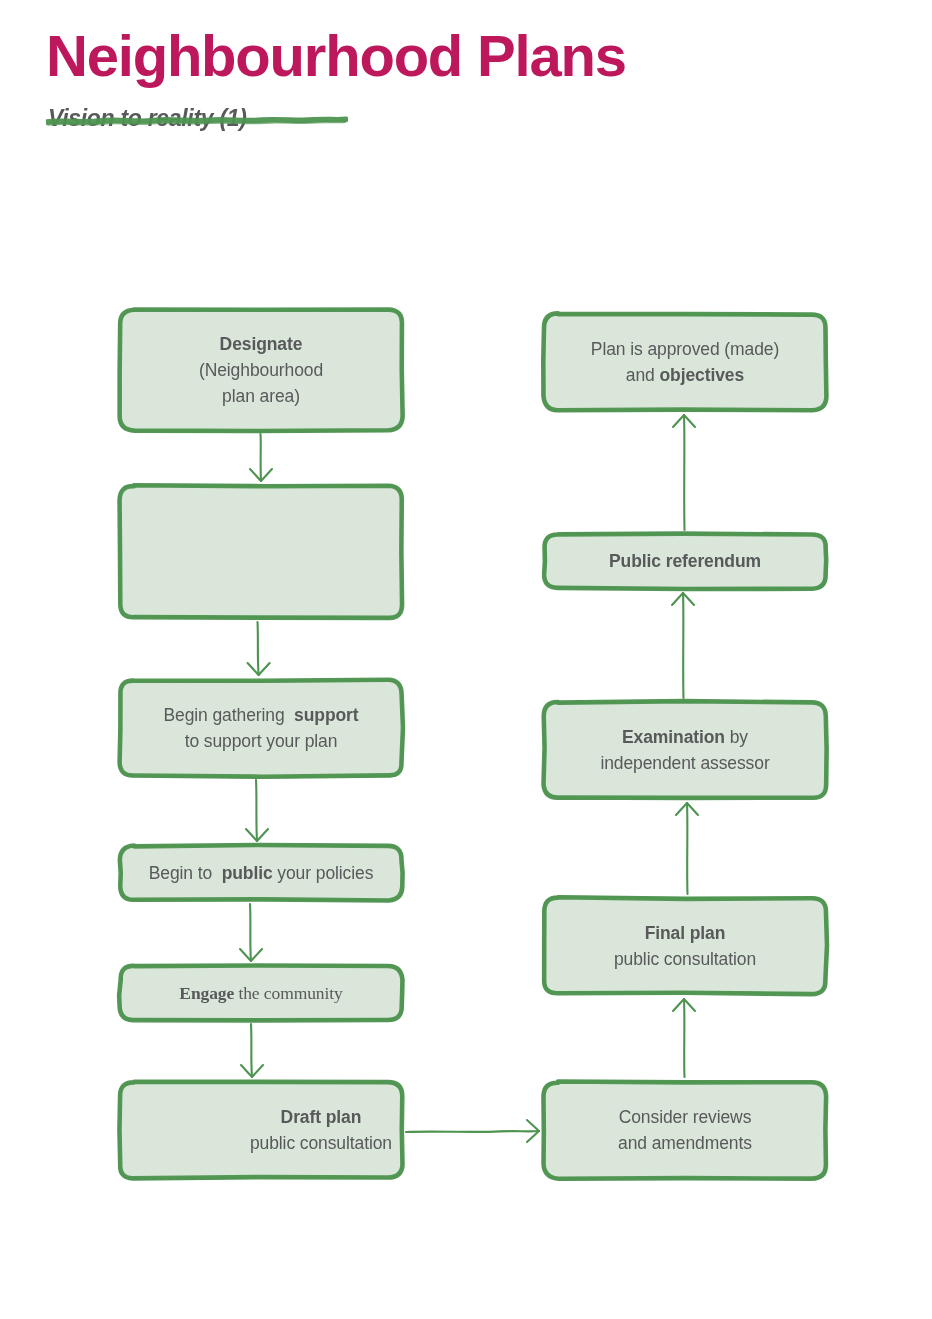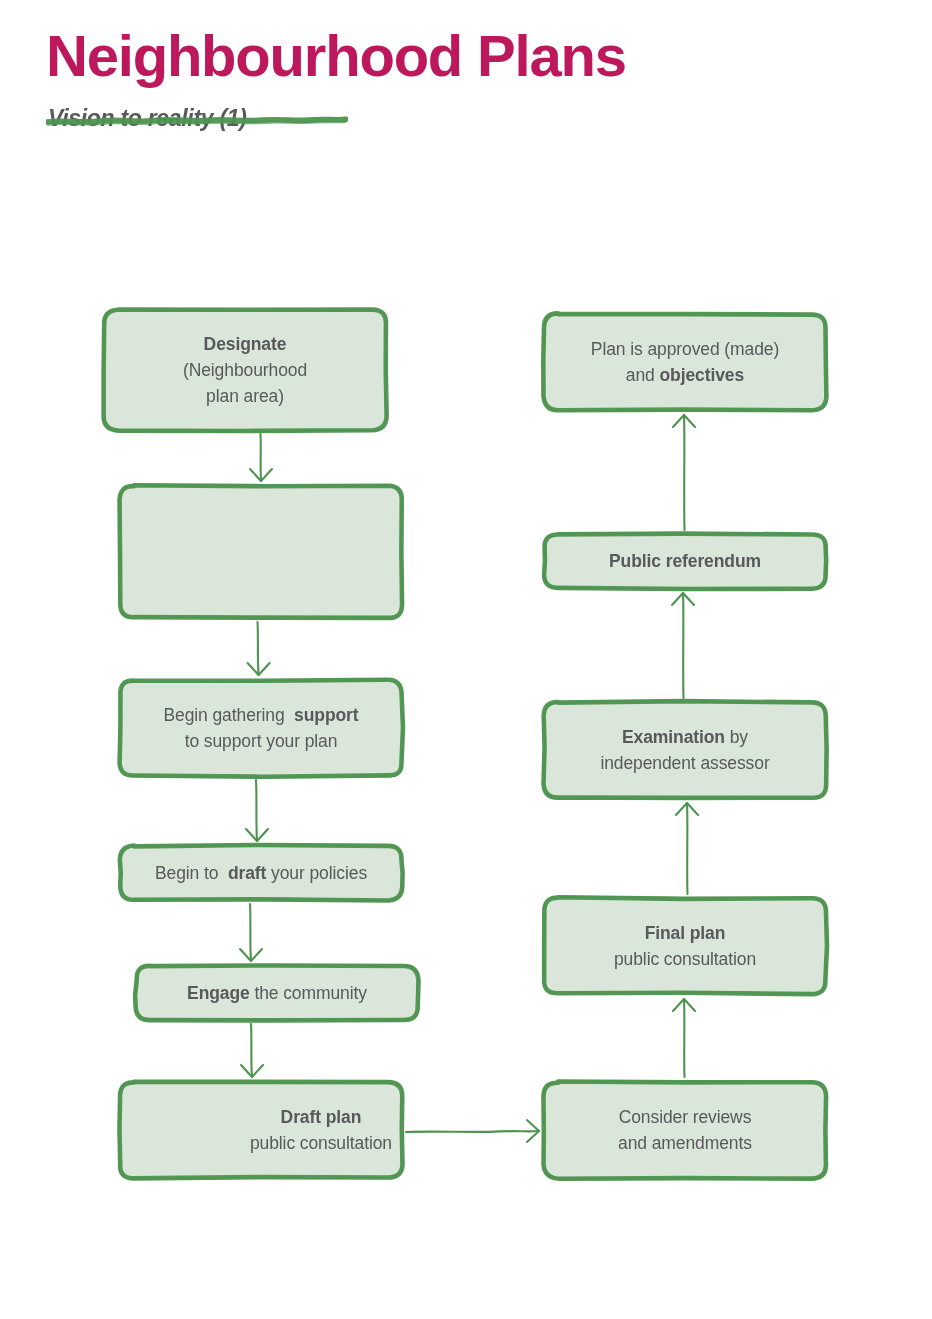--- a/index.html
+++ b/index.html
@@ -165,21 +165,21 @@
       <path d="M683.5,698 C682.6,668 684,612 683,593" stroke="#4e9450" stroke-width="2.1" fill="none" stroke-linecap="round"></path>
       <use href="#arrowUp" x="683" y="593"></use>
     </g>
 
     <g>
       <path d="M684.5,530 C683.6,490 685,440 684,415" stroke="#4e9450" stroke-width="2.1" fill="none" stroke-linecap="round"></path>
       <use href="#arrowUp" x="684" y="415"></use>
     </g>
   </svg>
 
-<div class="node" style="left: 100px; top: 306px; width: 290px; height: 128px;">
+<div class="node" style="left: 116px; top: 306px; width: 290px; height: 128px;">
       <svg class="node-bg" viewBox="0 0 290 128" preserveAspectRatio="none" xmlns="http://www.w3.org/2000/svg">
             <path d="M18,3.5474417009602197
              L147.60015432098766,3.744531035665295
              L272.47463991769547,3.6052469135802467
              Q286.69342849794236,4 285.91635288065845,18
              L285.7528806584362,63.91411608367627
              L286.6300840192044,110.43901748971193
              Q286,123.80701989026063 272.26835562414266,124.31864197530864
              L142.1017232510288,124.95835390946502
              L18.69610339506173,124.65498456790124
@@ -286,23 +286,23 @@
              L286.57235082304527,30.64411865569273
              L286.2811822702332,44.53163580246913
              Q286,57.417068758573386 272.93196159122084,58.47792181069959
              L147.5832818930041,57.34912551440329
              L17.404475308641974,57.79528549382716
              Q4.608963477366255,58 4.248113425925926,44
              L4.734910836762689,30.570837620027433
              L3.825192901234568,18
              Q4,4.407079046639232 18,3.472071330589849 Z" fill="none" stroke="#4e9450" stroke-width="2.2" stroke-linejoin="round" stroke-linecap="round" opacity="0.55" transform="translate(0.41436471193415636,0.10203532235939643)"></path>
           </svg>
-      <div class="node-text">Begin&nbsp;to&nbsp;&nbsp;<b>draft</b>&nbsp;your&nbsp;policies</div>
-    </div>
-    <div class="node" style="left: 132px; top: 962px; width: 290px; height: 62px;">
+      <div class="node-text">Begin&nbsp;to&nbsp;&nbsp;<b>public</b>&nbsp;your&nbsp;policies</div>
+    </div>
+    <div class="node" style="left: 116px; top: 962px; width: 290px; height: 62px; font-family: Liberation Serif, serif;">
       <svg class="node-bg" viewBox="0 0 290 62" preserveAspectRatio="none" xmlns="http://www.w3.org/2000/svg">
             <path d="M18,4.097263374485597
              L142.6928497942387,3.436749828532236
              L271.8296296296296,4.010212620027435
              Q285.3678369341564,4 286.4546450617284,18
              L286.178840877915,30.55411951303155
              L285.69821502057613,44.5625085733882
              Q286,58.22041838134431 271.15316358024694,57.9976817558299
              L143.4104681069959,58.412716049382716
              L16.973932613168724,58.10871913580247

